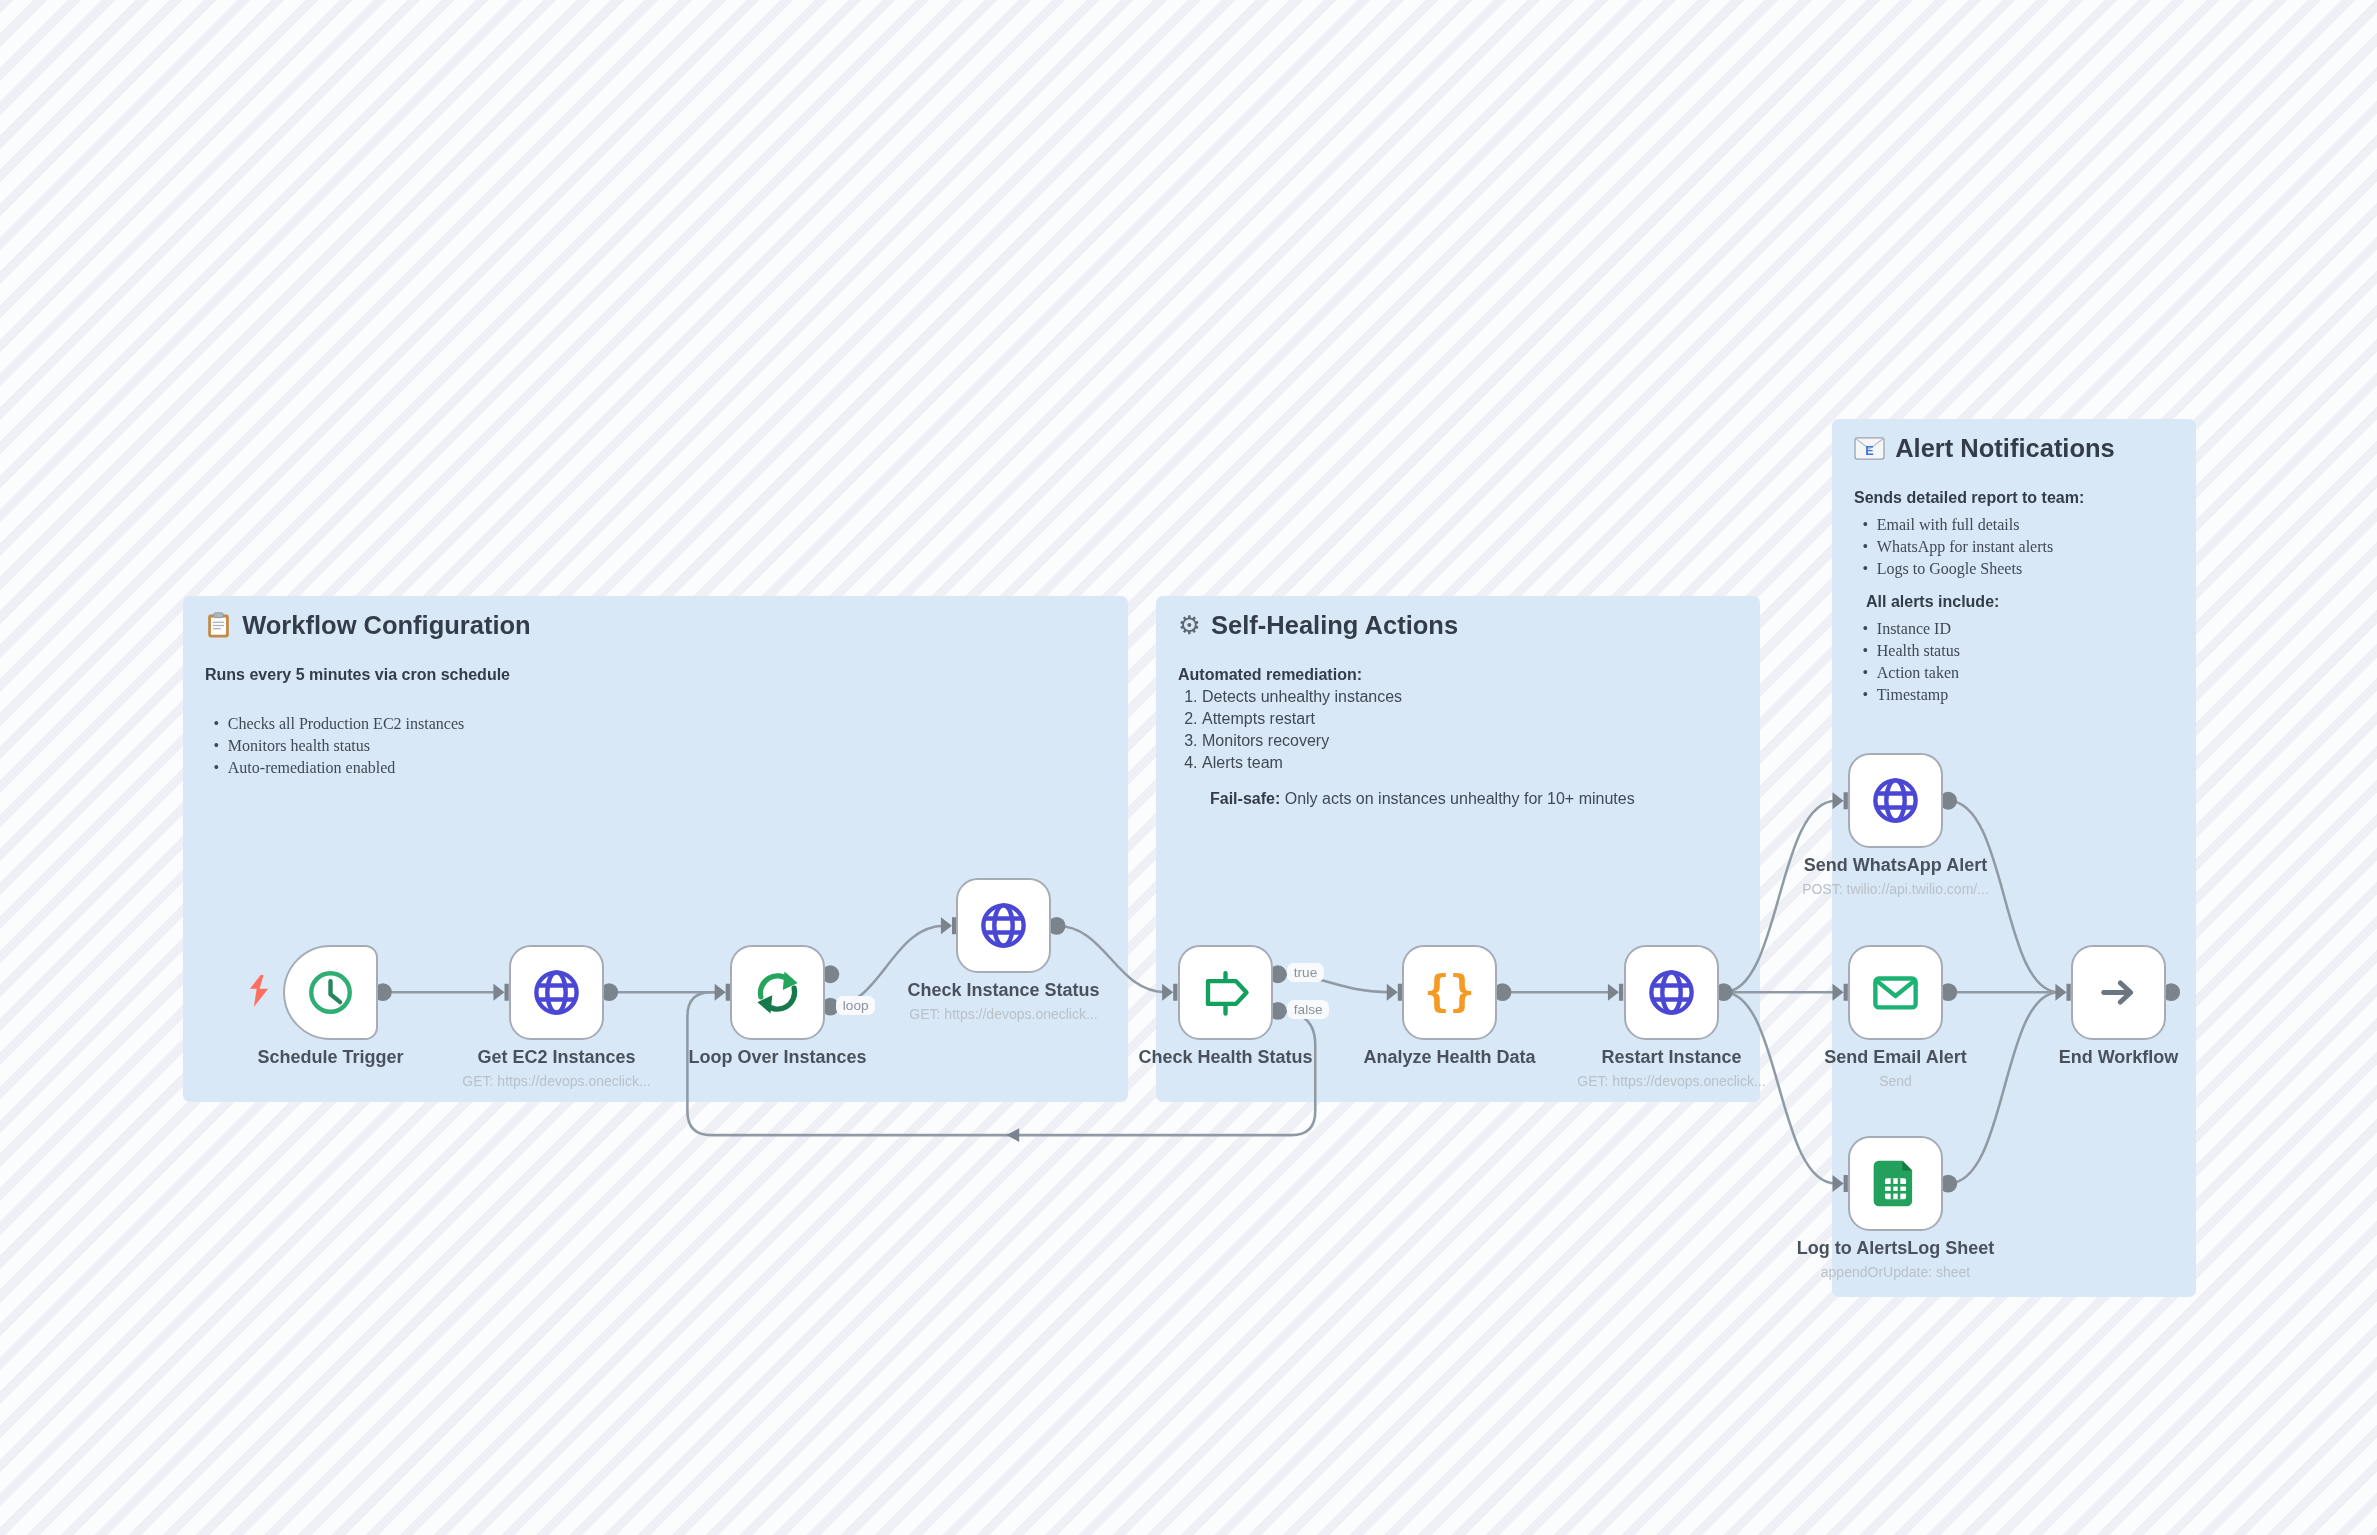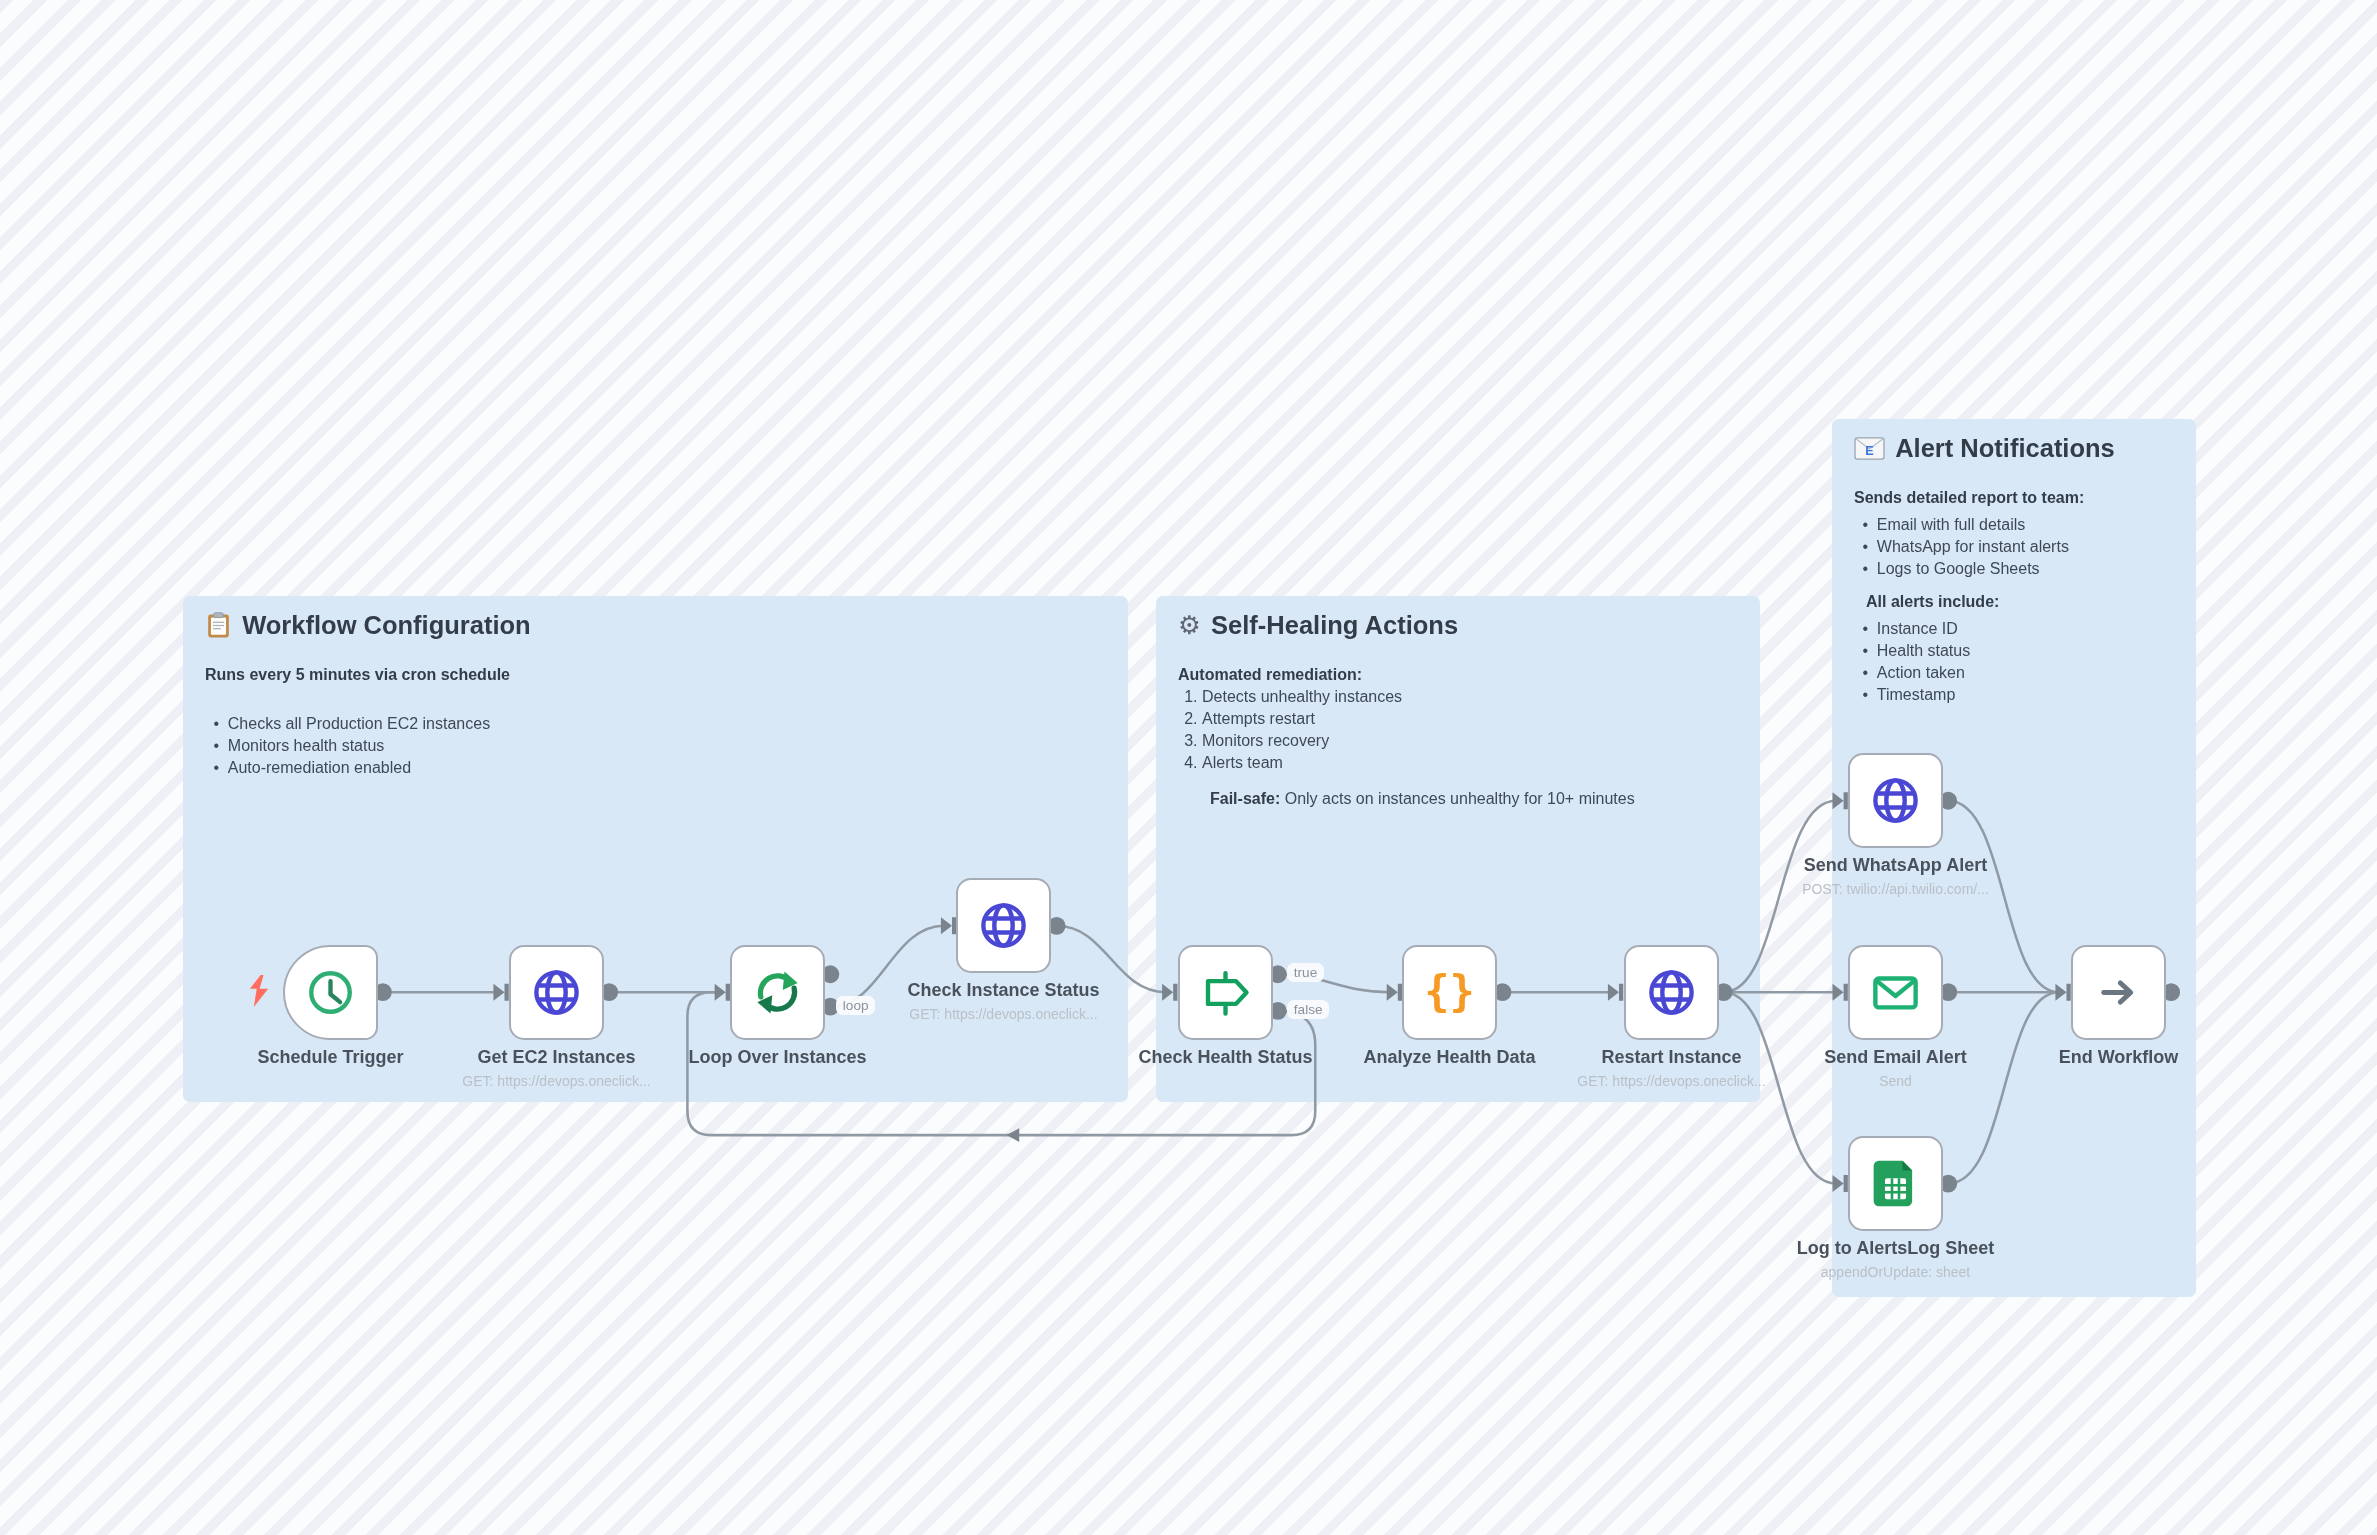--- a/index.html
+++ b/index.html
@@ -8,35 +8,35 @@
     background:repeating-linear-gradient(135deg,#eef0f5 0px,#eef0f5 9.4px,#fbfcfe 9.4px,#fbfcfe 24px);
     font-family:"Liberation Sans","DejaVu Sans",sans-serif;
   }
   
   .sticky{position:absolute;background:#d9e8f7;border-radius:6.8px;padding:15.3px 22px;
     box-sizing:border-box;color:#3f4956;z-index:1;}
   .sticky h2{display:flex;align-items:center;gap:10.2px;margin:0;font-size:25.5px;line-height:29px;
     color:#333d49;font-weight:700;}
   .sticky .body{font-size:16px;line-height:22px;}
   .intro{font-weight:700;margin:24px 0 0;color:#333d49;}
-  ul.b{list-style:none;margin:27px 0 0;padding:0 0 0 6.8px;}
+  ul.b{list-style:none;margin:27px 0 0;padding:0 0 0 6.8px;font-family:Liberation Serif, serif;}
   ul.b li{position:relative;padding-left:16px;}
   ul.b li:before{content:"•";position:absolute;left:1.7px;}
   ul.b.tight{margin-top:5.1px;}
   ol.n{margin:0 0 0;padding:0 0 0 24px;}
   .failsafe{margin:13.6px 0 0 32px;}
   .failsafe b{color:#333d49;}
   .subhead{font-weight:700;margin:11px 0 1.7px 12px;color:#333d49;}
   .indent{margin-left:12px;}
   #sticky-config{left:183px;top:596px;width:945px;height:506px;}
   #sticky-healing{left:1156px;top:596px;width:604px;height:506px;}
   #sticky-alerts{left:1832px;top:419px;width:364px;height:878px;}
   
   .node{position:absolute;width:95px;height:95px;background:#fff;border:2.6px solid #a6acb5;
-    border-radius:15px;display:flex;align-items:center;justify-content:center;z-index:3;box-sizing:border-box;}
+    border-radius:22px;display:flex;align-items:center;justify-content:center;z-index:3;box-sizing:border-box;}
   .node.trigger{border-radius:48px 12.8px 12.8px 48px;}
   .nlabel{position:absolute;top:100px;left:50%;transform:translateX(-50%);white-space:nowrap;
     font-size:18px;font-weight:700;color:#49525c;}
   .nsub{position:absolute;top:126px;left:50%;transform:translateX(-50%);white-space:nowrap;
     font-size:14px;font-weight:400;color:#b9c0c8;}
   
   .pill{position:absolute;z-index:4;font-size:13.6px;color:#8a929c;background:rgba(250,251,253,.95);
     border-radius:6.8px;padding:1.7px 6.8px;line-height:16px;}
   #pill-loop{left:836px;top:996px;}
   #pill-true{left:1287px;top:963px;text-align:center;}

